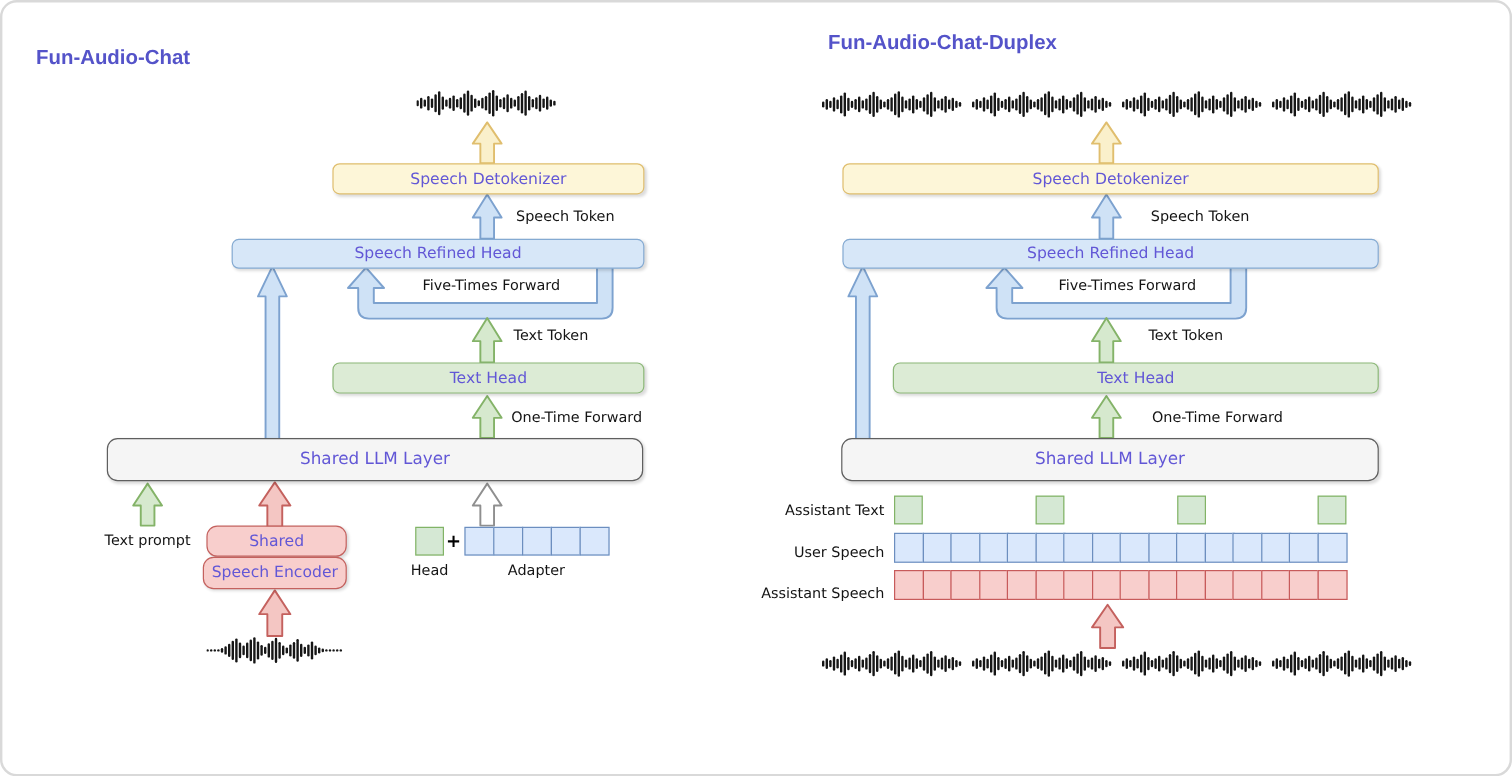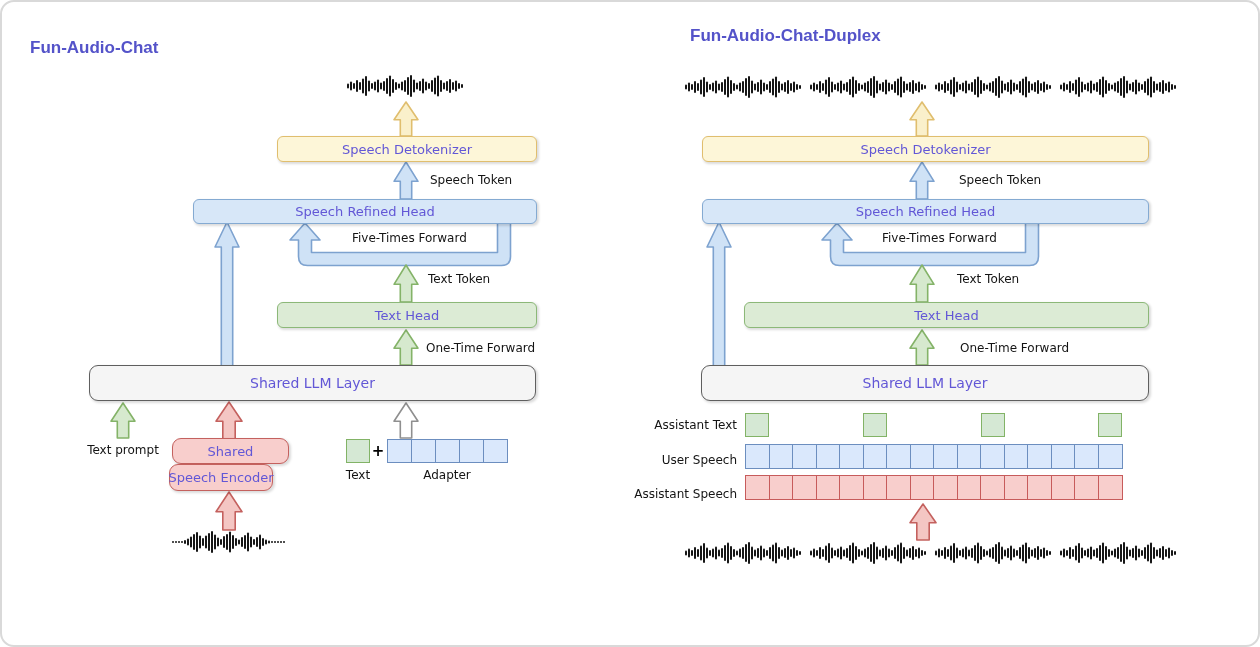--- a/index.html
+++ b/index.html
@@ -175,21 +175,21 @@
     </div>
   <div class="block-arrow white" style="left:391px;top:400px;width:26px;height:37px;">
       <svg viewBox="0 0 26 37" preserveAspectRatio="none">
         <polygon points="7.3,36.0 7.3,19.2 1.0,19.2 13.0,1.0 25.0,19.2 18.7,19.2 18.7,36.0"></polygon>
       </svg>
     </div>
 
   <div class="box pink" style="left:170px;top:436px;width:117px;height:26px;">
     <span>Shared</span>
   </div>
-  <div class="box pink" style="left:167px;top:462px;width:104px;height:27px;">
+  <div class="box pink" style="left:167px;top:462px;width:120px;height:27px;">
     <span>Speech Encoder</span>
   </div>
 
   <div class="block-arrow pink" style="left:213px;top:489px;width:28px;height:40px;">
       <svg viewBox="0 0 28 40" preserveAspectRatio="none">
         <polygon points="7.8,39.0 7.8,20.8 1.0,20.8 14.0,1.0 27.0,20.8 20.2,20.8 20.2,39.0"></polygon>
       </svg>
     </div>
   <div class="wave" style="left:170px;top:528px;width:114px;height:24px;">
       <svg width="114" height="24">
@@ -238,21 +238,21 @@
     <div class="sq" style="left:0;"></div>
   </div>
   <div class="plus" style="left:367px;top:437px;width:18px;height:24px;line-height:24px;">+</div>
   <div class="cell-row bluecells" style="left:385px;top:437px;width:121px;height:24px;">
       <div class="cell"></div>
       <div class="cell"></div>
       <div class="cell"></div>
       <div class="cell"></div>
       <div class="cell"></div>
     </div>
-  <div class="lbl center" style="left:336px;top:466px;width:40px;">Text</div>
+  <div class="lbl center" style="left:336px;top:466px;width:40px;">Head</div>
   <div class="lbl center" style="left:405px;top:466px;width:80px;">Adapter</div>
 
 
   <div class="title" style="left:640px;top:24px;margin-left:48px;">Fun-Audio-Chat-Duplex</div>
 
   <div class="wave" style="left:683px;top:73px;width:117px;height:24px;">
       <svg width="117" height="24">
         <rect x="0" y="9.5" width="2" height="5" rx="1"></rect>
         <rect x="3" y="7.5" width="2" height="9" rx="1"></rect>
         <rect x="6" y="9.0" width="2" height="6" rx="1"></rect>

